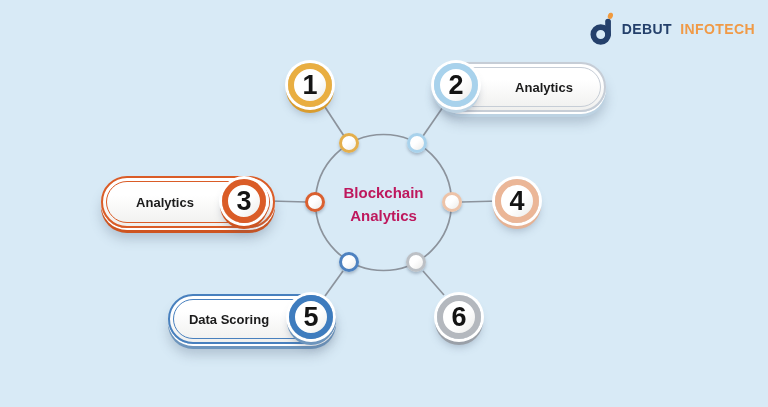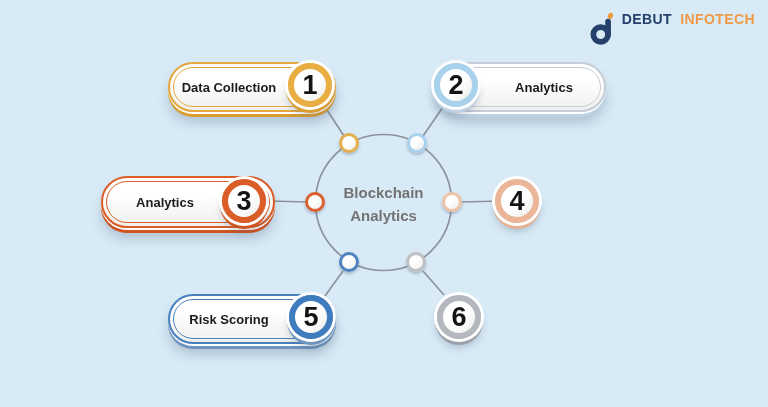--- a/index.html
+++ b/index.html
@@ -2,21 +2,21 @@
 <html><head>
 <meta charset="utf-8">
 <style>
   html,body{margin:0;padding:0;}
   body{font-family:"Liberation Sans","DejaVu Sans",sans-serif;}
   .canvas{
     position:relative;width:768px;height:407px;overflow:hidden;
     background:#D8EAF6;
   }
   
-  .logo{position:absolute;top:11px;right:13px;display:flex;align-items:flex-start;gap:6px;}
+  .logo{position:absolute;top:11px;right:13px;display:flex;align-items:center;gap:6px;}
   .logo-mark{display:block;}
   .logo-text{font-size:14px;font-weight:700;letter-spacing:.4px;white-space:nowrap;}
   .logo-text .w2{margin-left:4px;}
   
   .net{position:absolute;left:0;top:0;width:768px;height:407px;}
   
   .node{
     position:absolute;width:14px;height:14px;border-radius:50%;
     border:3px solid var(--c);
     background:linear-gradient(135deg,#ffffff 45%,#ececea 100%);
@@ -73,31 +73,25 @@
     </g>
   </svg>
 
   <div class="node" style="left: 339px; top: 133px; --c: #E4AF4C;"></div>
   <div class="node" style="left: 407px; top: 133px; --c: #A8D2EC;"></div>
   <div class="node" style="left: 305px; top: 192px; --c: #DA6030;"></div>
   <div class="node" style="left: 442px; top: 192px; --c: #EDC3A8;"></div>
   <div class="node" style="left: 339px; top: 252px; --c: #4E82C0;"></div>
   <div class="node" style="left: 406px; top: 252px; --c: #BCC0C5;"></div>
 
-  <div class="hub-text" style="color: #737373;">
+  <div class="hub-text" style="color: #be185d;">
     <div>Blockchain</div>
     <div>Analytics</div>
   </div>
 
-  <div class="pill cir-right" style="left: 168px; top: 62px; width: 164px; height: 46px; --c: #E3A83D; --sh: #D99C2E;">
-    <div class="lbl">
-      <div>Data Collection</div>
-      <div></div>
-    </div>
-  </div>
   <div class="num" style="left: 288px; top: 63px; --c: #E9AE41; --sh: #D99C2E;">
     <span>1</span>
   </div>
 
   <div class="pill cir-left" style="left: 436px; top: 62px; width: 166px; height: 46px; --c: #C6CDD6; --sh: #BCD2E2;">
     <div class="lbl">
       <div>Analytics</div>
       <div></div>
     </div>
   </div>
@@ -113,21 +107,21 @@
   <div class="num" style="left: 222px; top: 179px; --c: #DA5C27; --sh: #CE5420;">
     <span>3</span>
   </div>
 
   <div class="num" style="left: 495px; top: 179px; --c: #EBB697; --sh: #E5B294;">
     <span>4</span>
   </div>
 
   <div class="pill cir-right" style="left: 168px; top: 294px; width: 164px; height: 46px; --c: #4880BE; --sh: #6D95BD;">
     <div class="lbl">
-      <div>Risk Scoring</div>
+      <div>Data Scoring</div>
       <div></div>
     </div>
   </div>
   <div class="num" style="left: 289px; top: 295px; --c: #3E7CBE; --sh: #6D95BD;">
     <span>5</span>
   </div>
 
   <div class="num" style="left: 437px; top: 295px; --c: #B4B8BE; --sh: #9AA0A8;">
     <span>6</span>
   </div>

